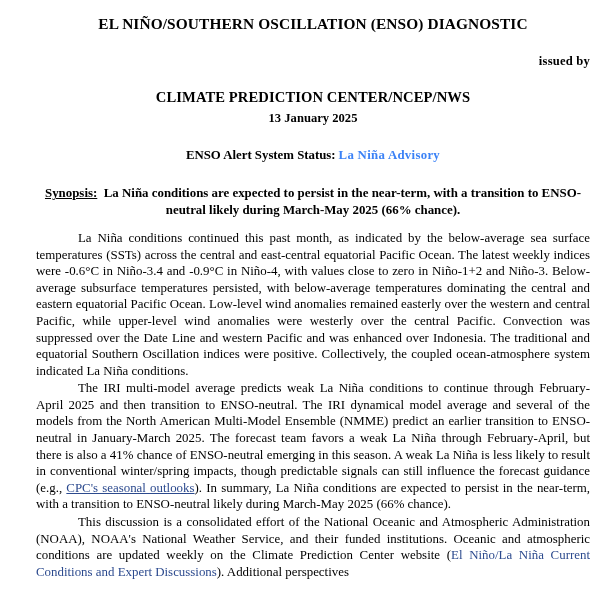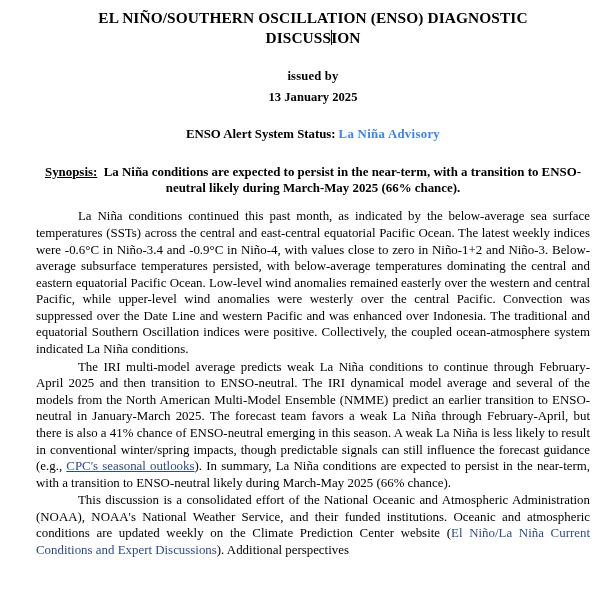--- a/index.html
+++ b/index.html
@@ -13,21 +13,21 @@
     overflow: hidden;
     font-family: "Liberation Serif", "DejaVu Serif", serif;
     color: #000000;
     position: relative;
   }
 
   .page {
     width: 616px;
     height: 600px;
     box-sizing: border-box;
-    padding: 6px 26px 0 36px;
+    padding: 12px 26px 0 36px;
     position: relative;
     overflow: hidden;
   }
 
   
   .doc-title {
     font-size: 15.4px;
     font-weight: bold;
     text-align: center;
     line-height: 1.32;
@@ -43,21 +43,21 @@
     display: inline-block;
     width: 1px;
     height: 15px;
     background: #000;
     vertical-align: -2px;
     margin: 0 -0.5px;
     position: relative;
   }
 
   .issued-by {
-    text-align: center;
+    text-align: right;
     font-size: 12.6px;
     font-weight: bold;
     margin-top: 20px;
     letter-spacing: 0.2px;
   }
   
   .spell-green {
     position: relative;
     display: inline-block;
     padding-bottom: 1px;
@@ -141,27 +141,25 @@
     text-decoration: none;
   }
 </style>
 </head>
 <body>
 
 <div class="page">
 
   <div class="doc-title">
     <span>EL NIÑO/SOUTHERN OSCILLATION (ENSO) DIAGNOSTIC</span>
-    <div class="title-line-2-wrap">
-      <span class="title-line-2"><span>DISCUSS</span><span class="caret"></span><span>ION</span></span>
-    </div>
   </div>
 
   <div class="issued-by"><span class="spell-green">issued</span><span> by</span></div>
 
+  <div class="org-line">CLIMATE PREDICTION CENTER/NCEP/NWS</div>
   <div class="date-line">13 January 2025</div>
 
   <div class="alert-line"><span>ENSO Alert System Status:</span><span class="alert-status">La Niña Advisory</span></div>
 
   <div class="synopsis"><span class="synopsis-label">Synopsis:</span><span>&nbsp; <span>La Niña conditions are expected to persist in the near-term, with a transition to ENSO-neutral likely during March-May 2025 (66% chance).</span></span></div>
 
   <p class="body-par first">La Niña conditions continued this past month, as indicated by the below-average sea surface temperatures (SSTs) across the central and east-central equatorial Pacific Ocean.  The latest weekly indices were -0.6°C in Niño-3.4 and -0.9°C in Niño-4, with values close to zero in Niño-1+2 and Niño-3.  Below-average subsurface temperatures persisted, with below-average temperatures dominating the central and eastern equatorial Pacific Ocean.  Low-level wind anomalies remained easterly over the western and central Pacific, while upper-level wind anomalies were westerly over the central Pacific.  Convection was suppressed over the Date Line and western Pacific and was enhanced over Indonesia.  The traditional and equatorial Southern Oscillation indices were positive.  Collectively, the coupled ocean-atmosphere system indicated La Niña conditions.</p>
 
   <p class="body-par tight"><span>The IRI multi-model average predicts weak La Niña conditions to continue through February-April 2025 and then transition to ENSO-neutral. The IRI dynamical model average and several of the models from the North American Multi-Model Ensemble (NMME) predict an earlier transition to ENSO-neutral in January-March 2025.  The forecast team favors a weak La Niña through February-April, but there is also a 41% chance of ENSO-neutral emerging in this season. A weak La Niña is less likely to result in conventional winter/spring impacts, though predictable signals can still influence the forecast guidance (e.g., </span><a class="doclink" href="#">CPC's seasonal outlooks</a><span>).  In summary, La Niña conditions are expected to persist in the near-term, with a transition to ENSO-neutral likely during March-May 2025 (66% chance).</span></p>
 

